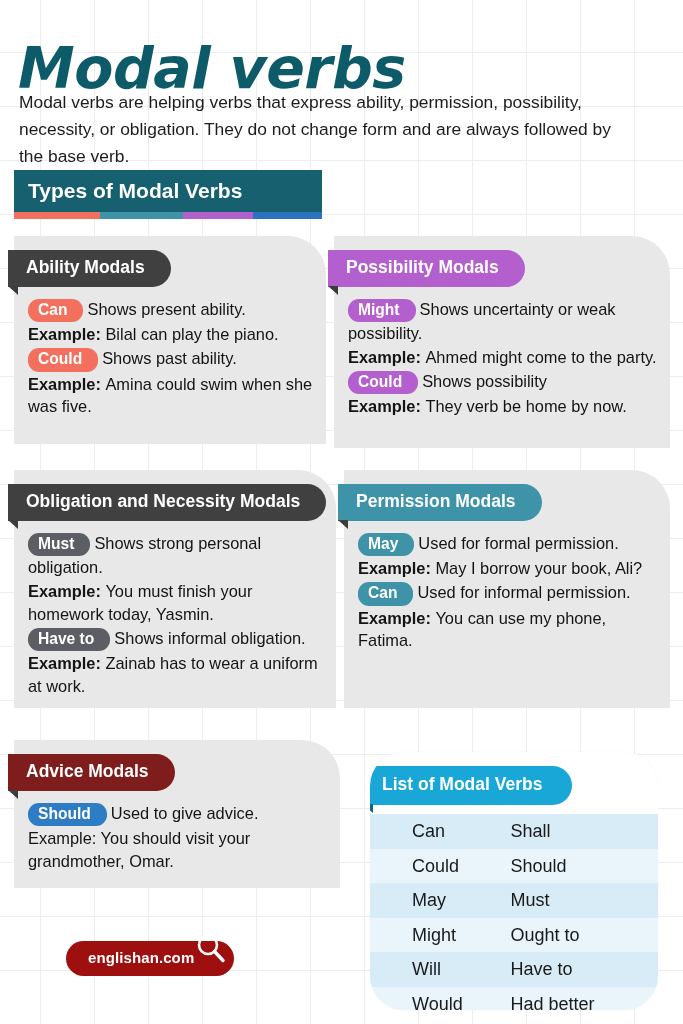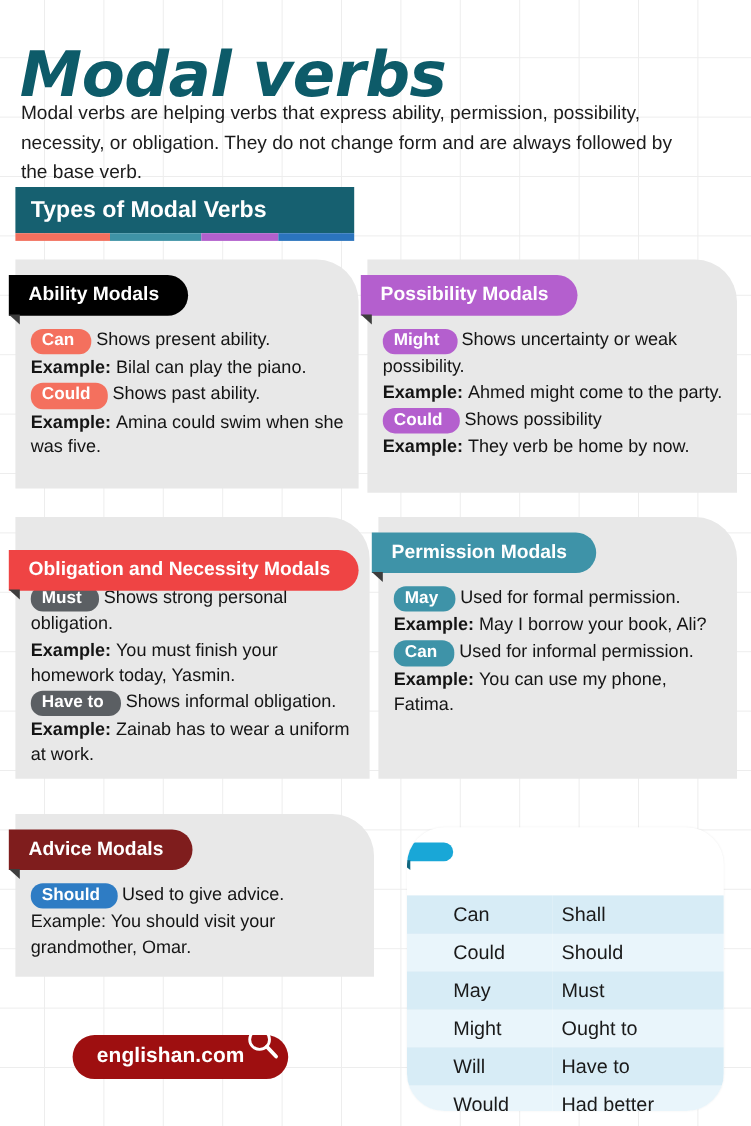--- a/index.html
+++ b/index.html
@@ -179,21 +179,21 @@
 
   
   .logo {
     position: absolute;
     left: 66px;
     top: 941px;
     background: #9e0f10;
     border-radius: 20px;
     padding: 8px 40px 9px 22px;
     color: #ffffff;
-    font-size: 19px;
+    font-size: 15px;
     font-weight: bold;
     letter-spacing: 0.1px;
     line-height: 1.2;
     white-space: nowrap;
   }
   .logo .mag {
     position: absolute;
     right: 6px;
     top: -9px;
     width: 34px;
@@ -213,21 +213,21 @@
     <div class="section-bar" style="background: rgb(22, 96, 112);">Types of Modal Verbs</div>
     <div class="section-strip">
       <span class="strip-1" style="background: rgb(242, 112, 94);"></span>
       <span class="strip-2" style="background: rgb(63, 147, 166);"></span>
       <span class="strip-3" style="background: rgb(178, 96, 205);"></span>
       <span class="strip-4" style="background: rgb(43, 116, 189);"></span>
     </div>
   </div>
 
   <div class="card" id="card-0" style="left:14px; top:236px; width:312px; height:208px;">
-    <div class="pill-head" style="background: #000000;">
+    <div class="pill-head" style="background: #404040;">
       <span>Ability Modals</span>
       <span class="tail"></span>
     </div>
     <div class="card-body">
         <p><span class="tag" style="background: rgb(244, 112, 94);">Can</span><span>Shows present ability.</span></p>
         <p><span class="bold">Example: </span><span>Bilal can play the piano.</span></p>
         <p><span class="tag" style="background: rgb(244, 112, 94);">Could</span><span>Shows past ability.</span></p>
         <p><span class="bold">Example: </span><span>Amina could swim when she was five.</span></p>
       </div>
   </div>
@@ -239,21 +239,21 @@
     </div>
     <div class="card-body">
         <p><span class="tag" style="background: rgb(180, 95, 206);">Might</span><span>Shows uncertainty or weak possibility.</span></p>
         <p><span class="bold">Example: </span><span>Ahmed might come to the party.</span></p>
         <p><span class="tag" style="background: rgb(180, 95, 206);">Could</span><span>Shows possibility</span></p>
         <p><span class="bold">Example: </span><span>They verb be home by now.</span></p>
       </div>
   </div>
 
   <div class="card" id="card-2" style="left:14px; top:470px; width:322px; height:238px;">
-    <div class="pill-head" style="background: #ef4444; margin-top: 16px;">
+    <div class="pill-head" style="background: #404040;">
       <span>Obligation and Necessity Modals</span>
       <span class="tail"></span>
     </div>
     <div class="card-body">
         <p><span class="tag" style="background: rgb(91, 95, 99);">Must</span><span>Shows strong personal obligation.</span></p>
         <p><span class="bold">Example: </span><span>You must finish your homework today, Yasmin.</span></p>
         <p><span class="tag" style="background: rgb(91, 95, 99);">Have to</span><span>Shows informal obligation.</span></p>
         <p><span class="bold">Example: </span><span>Zainab has to wear a uniform at work.</span></p>
       </div>
   </div>
@@ -277,20 +277,21 @@
       <span class="tail"></span>
     </div>
     <div class="card-body">
         <p><span class="tag" style="background: rgb(46, 124, 196);">Should</span><span>Used to give advice.</span></p>
         <p><span>Example: </span><span>You should visit your grandmother, Omar.</span></p>
       </div>
   </div>
 
   <div class="card white-card list-card" style="left:370px; top:752px; width:288px; height:258px;">
     <div class="list-pill" style="background: rgb(25, 167, 215);">
+      <span>List of Modal Verbs</span>
       <span class="tail"></span>
     </div>
     <table class="verb-table">
       <tbody id="verb-rows">
           <tr class="odd">
             <td class="c1">Can</td>
             <td class="c2">Shall</td>
           </tr>
           <tr class="even">
             <td class="c1">Could</td>

